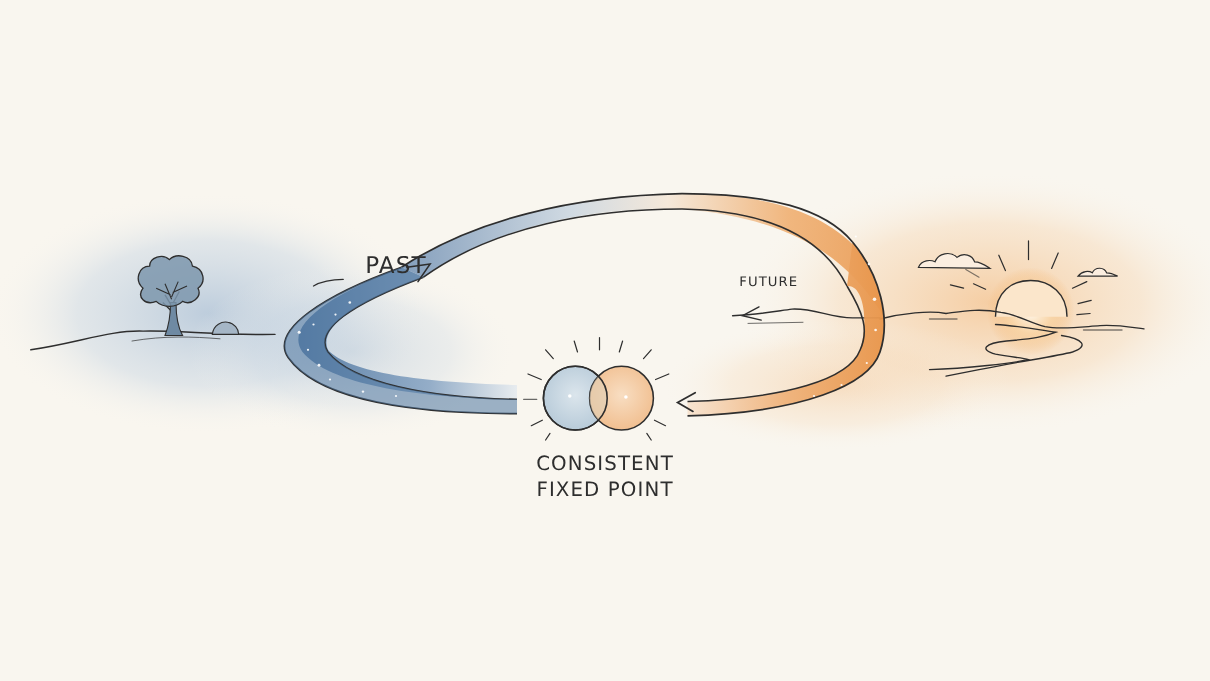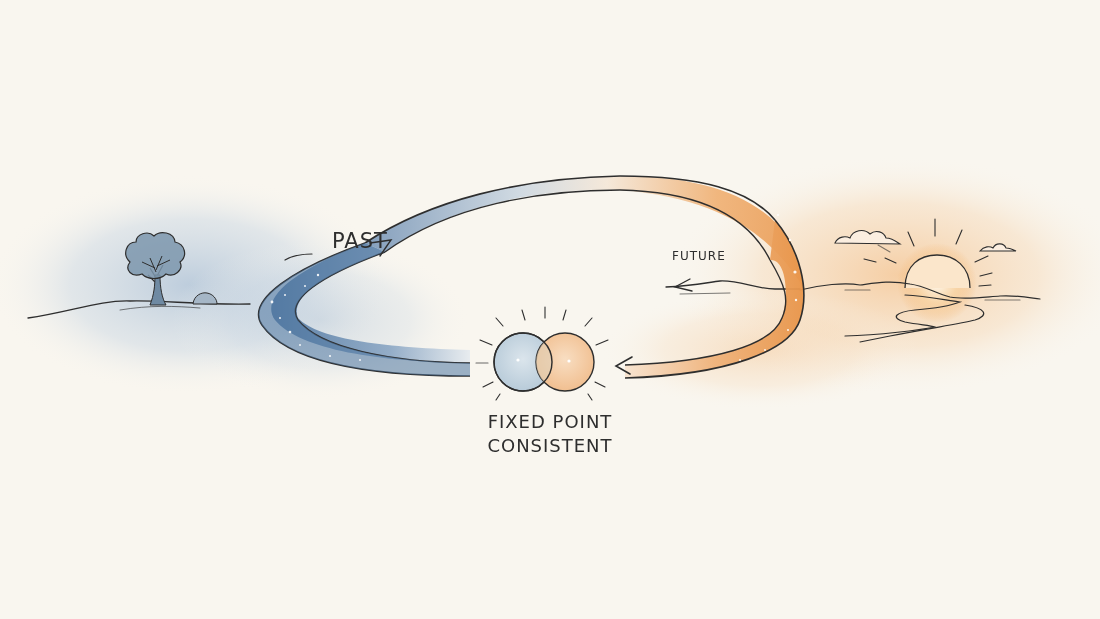--- a/index.html
+++ b/index.html
@@ -194,16 +194,16 @@
       <circle cx="518" cy="360" r="1.6" fill="#ffffff"></circle>
       <circle cx="569" cy="361" r="1.6" fill="#ffffff"></circle>
     </g>
 
     <path d="M285 260 C292 256 302 254 312 254" stroke="#2e2e2e" stroke-width="1.2" fill="none" stroke-linecap="round"></path>
   </svg>
 
   <div class="label lbl-past">PAST</div>
   <div class="label lbl-future">FUTURE</div>
   <div class="label lbl-fixed">
+    <div>CONSISTENT</div>
     <div>FIXED POINT</div>
-    <div>CONSISTENT</div>
   </div>
 </div>
 
 </body></html>

